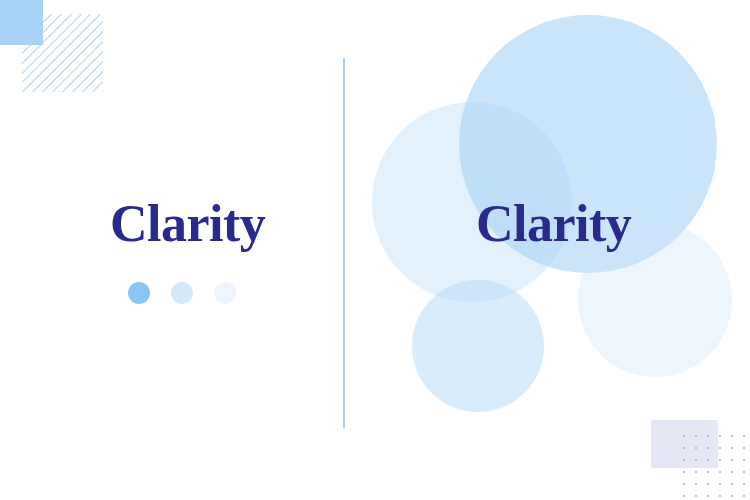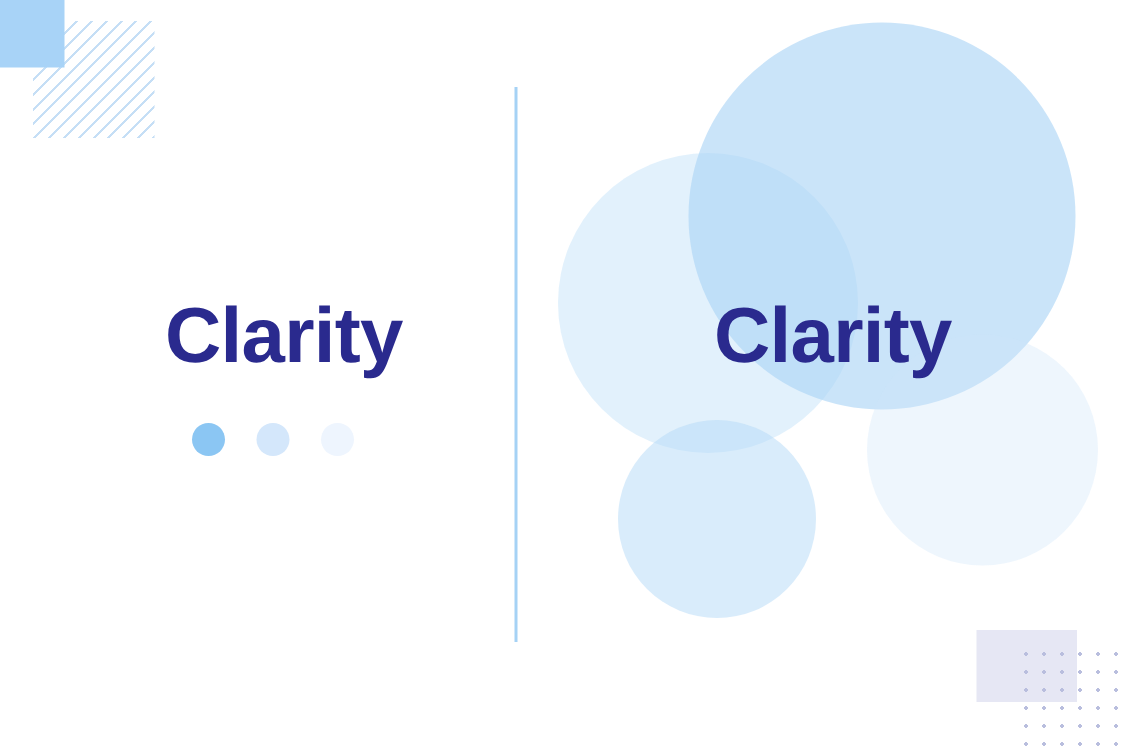--- a/index.html
+++ b/index.html
@@ -51,21 +51,21 @@
   .left-panel {
     position: absolute;
     left: 0;
     top: 0;
     width: 343px;
     height: 500px;
     z-index: 6;
   }
   .wordmark {
     position: absolute;
-    font-family: Liberation Sans, sans-serif;
+    font-family: Liberation Serif, serif;
     font-weight: 700;
     letter-spacing: -0.5px;
     white-space: nowrap;
   }
   .wordmark-left {
     left: 110px;
     top: 196px;
     font-size: 52px;
     line-height: 56px;
     color: #2a2a8e;

